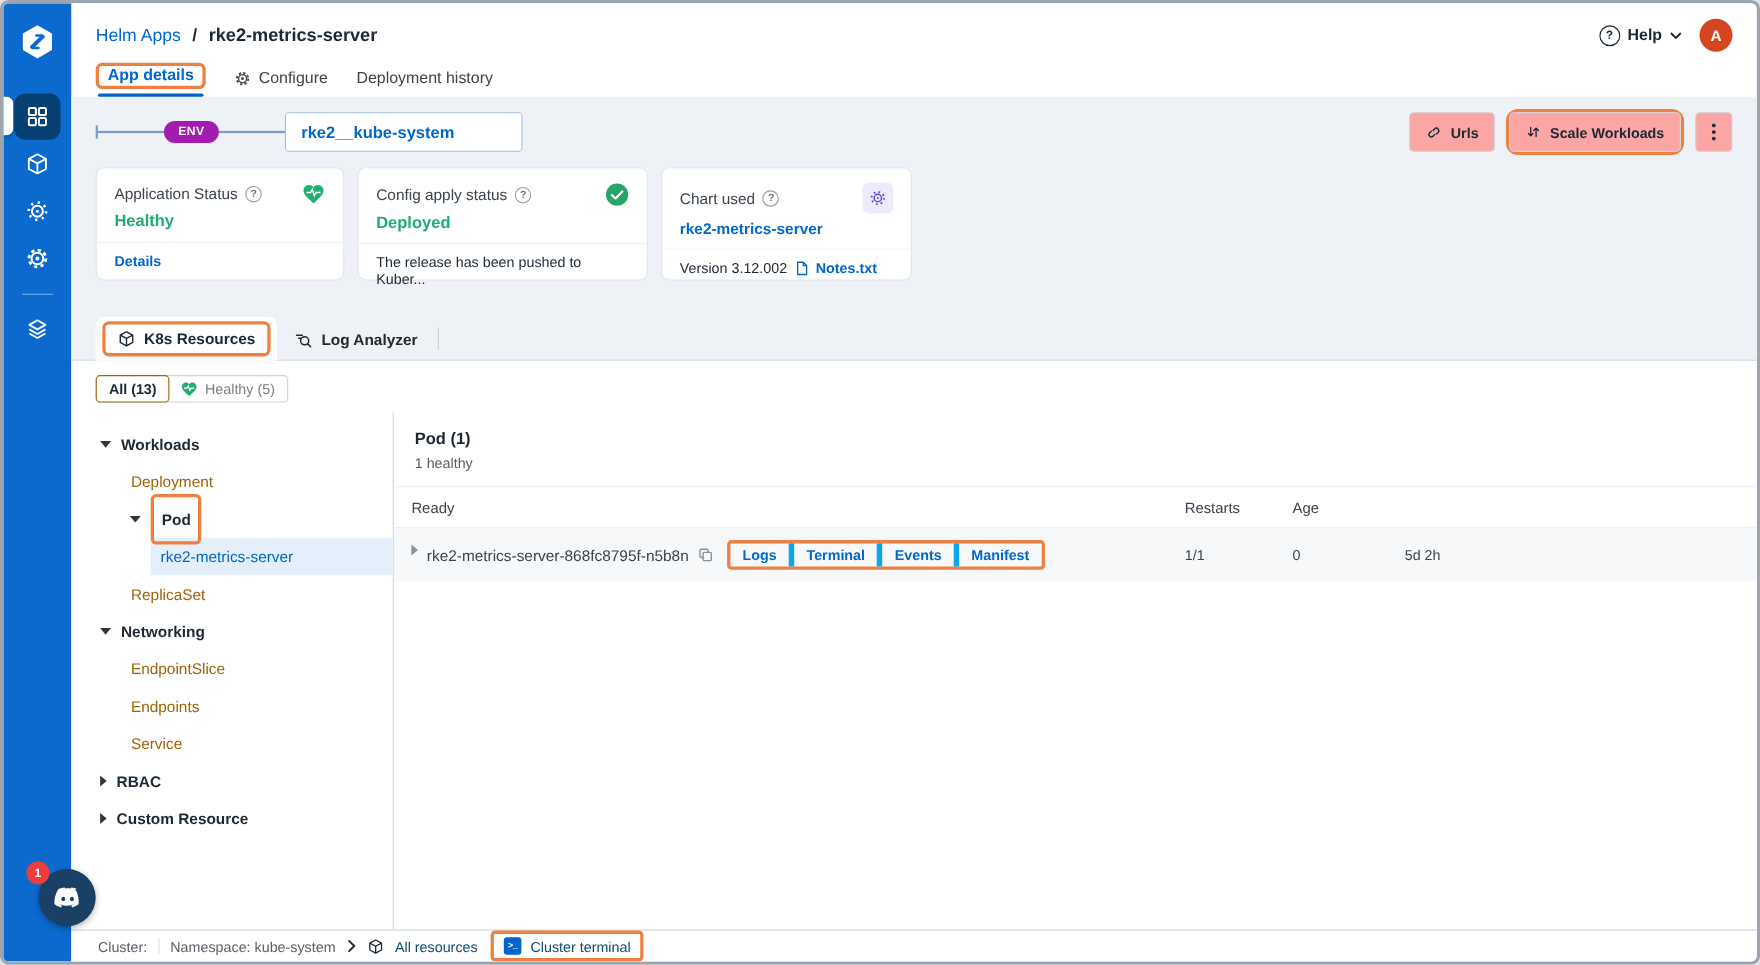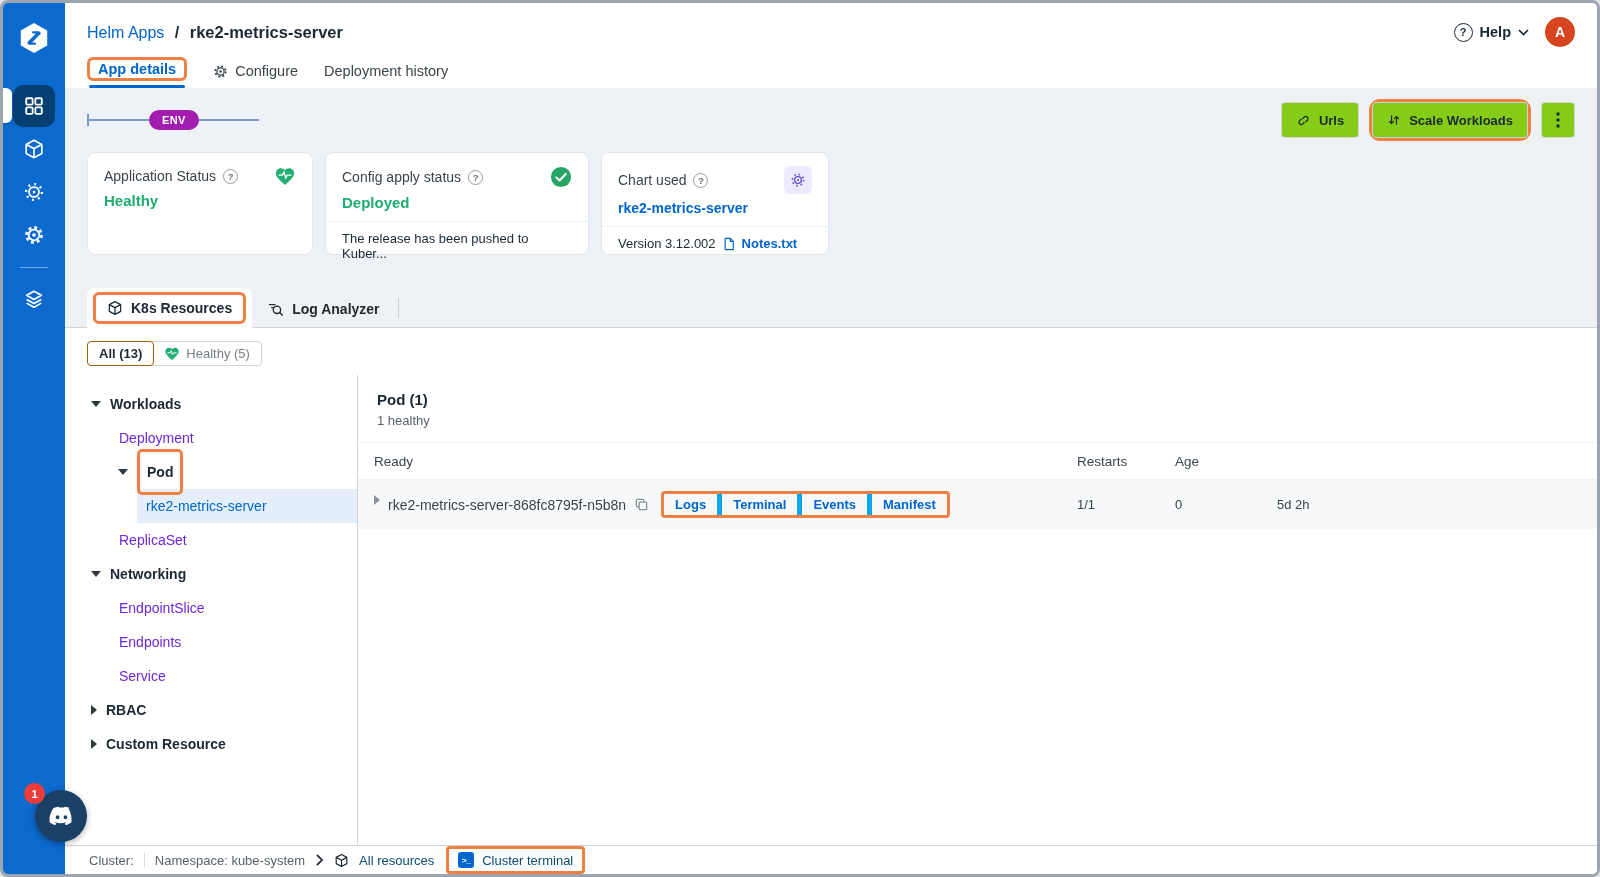--- a/index.html
+++ b/index.html
@@ -55,21 +55,21 @@
   .gray { background:#eef1f5; padding:14px 22px 0; flex:none; height:240px; display:flex; flex-direction:column; }
 
   .env-row { display:flex; align-items:center; height:36px; margin-bottom:14px; }
   .env-tick { width:2px; height:12px; background:#7b9cc9; }
   .env-line { width:60px; height:2px; background:#7b9cc9; }
   .env-pill { background:#a21caf; color:#fff; font-size:11px; font-weight:700; letter-spacing:.4px;
               padding:4px 13px; border-radius:11px; }
   .env-select { width:216px; height:36px; margin-left:0; background:#fff; border:1px solid #9ec1e8; border-radius:4px;
                 color:#0066cc; font-weight:700; font-size:15px; display:flex; align-items:center; padding:0 14px; cursor:pointer; }
   .env-spacer { flex:1; }
-  .btn { height:36px; background:#84cc16; border:1px solid #d0d4d9; border-radius:4px; display:inline-flex;
+  .btn { height:36px; background:#fca5a5; border:1px solid #d0d4d9; border-radius:4px; display:inline-flex;
          align-items:center; gap:8px; padding:0 14px; font-size:13px; font-weight:600; color:#1c2833; cursor:pointer; }
   .ann-wrap { padding:0; margin:0 10px; display:inline-flex;border-radius:11px; }
   .btn-kebab { width:34px; padding:0; justify-content:center; }
 
   .cards-row { display:flex; gap:12px; }
   .card { background:#fff; border:1px solid #e2e6eb; border-radius:8px; height:103px; display:flex; flex-direction:column; }
   .card-1 { width:226px; } .card-2 { width:264px; } .card-3 { width:228px; }
   .card-top { padding:13px 16px 10px; flex:1; }
   .card-title-row { display:flex; align-items:center; gap:7px; }
   .card-title { font-size:14px; color:#3b444c; }
@@ -92,21 +92,21 @@
   
   .content { flex:1; display:flex; flex-direction:column; min-height:0; background:#fff; }
   .filters-row { padding:13px 22px 9px; }
   .seg { display:inline-flex; border:1px solid #d0d4d9; border-radius:4px; background:#fff; }
   .seg-item { display:flex; align-items:center; gap:6px; padding:4px 11px; font-size:13px; color:#767d84; cursor:pointer; }
   .seg-item.selected { border:1px solid #a16207; border-radius:4px; margin:-1px; background:#fff;
                        color:#1c2833; font-weight:700; z-index:1; }
 
   .body { flex:1; display:flex; min-height:0; }
   .tree { width:293px; flex:none; border-right:1px solid #d0d4d9; padding-top:12px; font-size:14px; }
-  .t-row { display:flex; align-items:center; gap:9px; height:34px; cursor:pointer; color:#6d28d9; }
+  .t-row { display:flex; align-items:center; gap:9px; height:34px; cursor:pointer; color:#a16207; }
   .t-row.group { color:#1c2833; font-weight:700; }
   .lvl0 { padding-left:26px; } .lvl1 { padding-left:54px; } .lvl1c { padding-left:53px; }
   .t-row.selected { margin-left:72px; padding-left:9px; background:#e4effb; color:#0066cc; }
   .caret-down { width:0; height:0; border-left:5px solid transparent; border-right:5px solid transparent;
                 border-top:6px solid #30383f; }
   .caret-right { width:0; height:0; border-top:5px solid transparent; border-bottom:5px solid transparent;
                  border-left:6px solid #30383f; }
   .ann-pod { padding:12px 7px; border-radius:5px; }
 
   .table-panel { flex:1; min-width:0; padding-top:16px; display:flex; flex-direction:column; }
@@ -258,20 +258,21 @@
         </div>
       </nav>
     </header>
 
     <section class="gray">
       <div class="env-row">
         <span class="env-tick"></span>
         <span class="env-line"></span>
         <span class="env-pill">ENV</span>
         <span class="env-line"></span>
+        <div class="env-select">rke2__kube-system</div>
         <div class="env-spacer"></div>
         <button class="btn">
           <span>
             <svg width="15" height="15" viewBox="0 0 20 20" fill="none" stroke="#1c2833" stroke-width="1.7" stroke-linecap="round">
               <path d="M9 7.5l2.2-2.2a3 3 0 0 1 4.2 4.2L13.2 11.7"></path>
               <path d="M11 12.5l-2.2 2.2a3 3 0 0 1-4.2-4.2l2.2-2.2"></path>
             </svg>
           </span>
           <span>Urls</span>
         </button>
@@ -306,20 +307,23 @@
               <span class="q-small">?</span>
               <span class="card-right-icon">
                 <svg width="22" height="20" viewBox="0 0 24 22">
                   <path fill="#22af73" d="M12 20.8 10.55 19.5C5.4 14.86 2 11.78 2 8 2 4.92 4.42 2.5 7.5 2.5c1.74 0 3.41.81 4.5 2.09C13.09 3.31 14.76 2.5 16.5 2.5 19.58 2.5 22 4.92 22 8c0 3.78-3.4 6.86-8.55 11.54L12 20.8z"></path>
                   <polyline points="5,10 9,10 10.8,6.8 12.8,13 14.6,10 19,10" fill="none" stroke="#fff" stroke-width="1.5"></polyline>
                 </svg>
               </span>
             </div>
             <div class="card-value val-green">Healthy</div>
           </div>
+          <div class="card-bottom">
+            <a href="#" class="card-link">Details</a>
+          </div>
         </div>
 
         <div class="card card-2">
           <div class="card-top">
             <div class="card-title-row">
               <span class="card-title">Config apply status</span>
               <span class="q-small">?</span>
               <span class="card-right-icon">
                 <svg width="22" height="22" viewBox="0 0 24 24">
                   <circle cx="12" cy="12" r="11" fill="#27a567"></circle>

